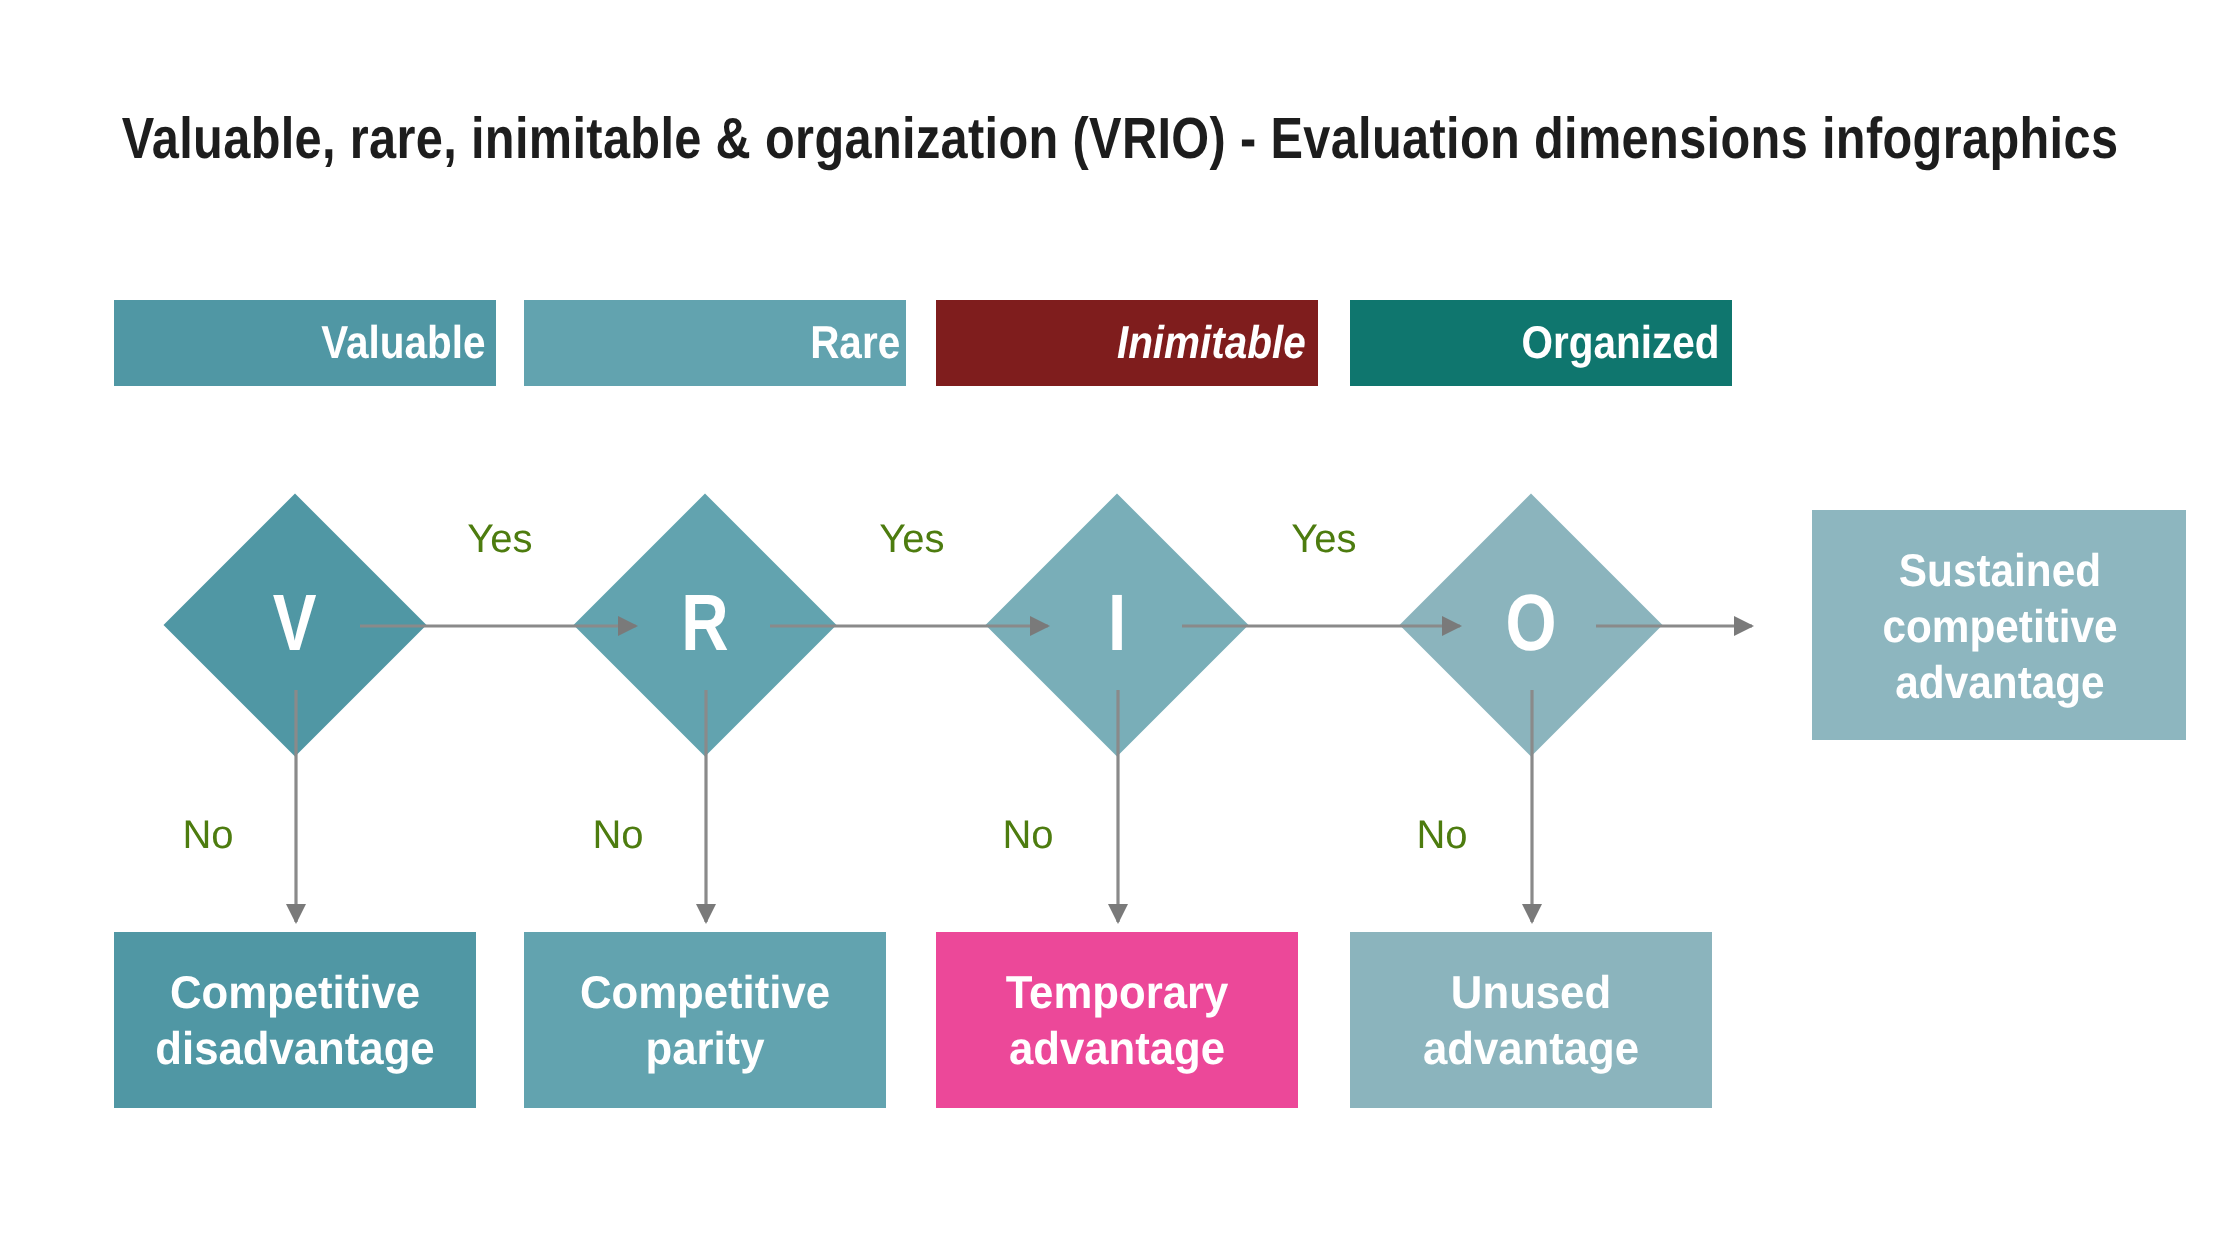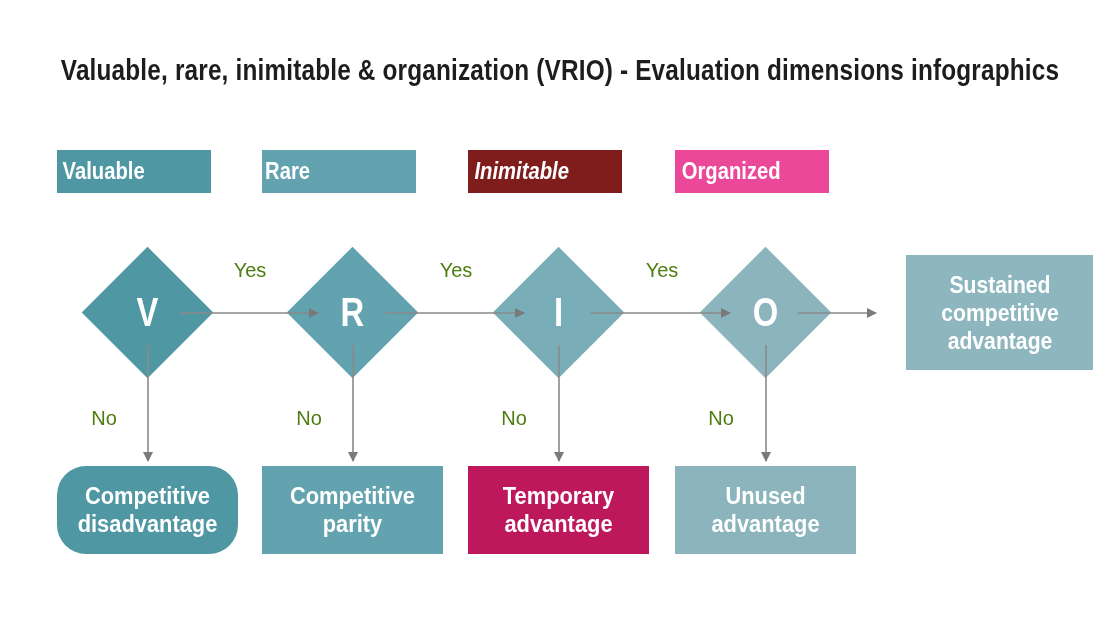--- a/index.html
+++ b/index.html
@@ -10,22 +10,22 @@
   .title{
     position:absolute;top:54px;left:50%;
     transform:translateX(-50%) scaleX(0.84);transform-origin:center;
     white-space:nowrap;font-size:29px;font-weight:bold;color:#1d1d1d;
     margin:0;letter-spacing:0.2px;
   }
   
   .c0{left:57px}.c1{left:262px}.c2{left:468px}.c3{left:675px}
   
   .hbox{
-    position:absolute;top:150px;width:154px;height:43px;
-    display:flex;align-items:center;justify-content:flex-start;
+    position:absolute;top:150px;width:191px;height:43px;
+    display:flex;align-items:center;justify-content:flex-end;
   }
   .hbox span{
     color:#fff;font-weight:bold;font-size:23px;white-space:nowrap;
     display:inline-block;transform:scaleX(0.88);
   }
   
   .diamond{
     position:absolute;top:266px;width:93px;height:93px;
     transform:rotate(45deg);
   }
@@ -78,21 +78,21 @@
 
   <div class="hbox c0" style="background-color: rgb(80, 151, 164);">
     <span>Valuable</span>
   </div>
   <div class="hbox c1" style="background-color: rgb(98, 163, 175);">
     <span>Rare</span>
   </div>
   <div class="hbox c2" style="background-color: #7f1d1d; font-style: italic;">
     <span>Inimitable</span>
   </div>
-  <div class="hbox c3" style="background-color: #ec4899;">
+  <div class="hbox c3" style="background-color: #0f766e;">
     <span>Organized</span>
   </div>
 
   <div class="diamond d0" style="background-color: rgb(80, 151, 164);">
     <div class="inner">
       <span>V</span>
     </div>
   </div>
   <div class="diamond d1" style="background-color: rgb(98, 163, 175);">
     <div class="inner">
@@ -128,27 +128,27 @@
 
   <span class="yes y0">Yes</span>
   <span class="yes y1">Yes</span>
   <span class="yes y2">Yes</span>
 
   <span class="no n0">No</span>
   <span class="no n1">No</span>
   <span class="no n2">No</span>
   <span class="no n3">No</span>
 
-  <div class="obox c0" style="background-color: rgb(80, 151, 164); border-radius: 29px;">
+  <div class="obox c0" style="background-color: rgb(80, 151, 164);">
     <div class="txt">Competitive disadvantage</div>
   </div>
   <div class="obox c1" style="background-color: rgb(98, 163, 175);">
     <div class="txt">Competitive parity</div>
   </div>
-  <div class="obox c2" style="background-color: #be185d; align-items: center;">
+  <div class="obox c2" style="background-color: #ec4899; align-items: center;">
     <div class="txt">Temporary advantage</div>
   </div>
   <div class="obox c3" style="background-color: rgb(139, 180, 189);">
     <div class="txt">Unused advantage</div>
   </div>
 
   <div class="final" style="background-color: rgb(141, 182, 191);">
     <div class="txt">Sustained competitive advantage</div>
   </div>
 

